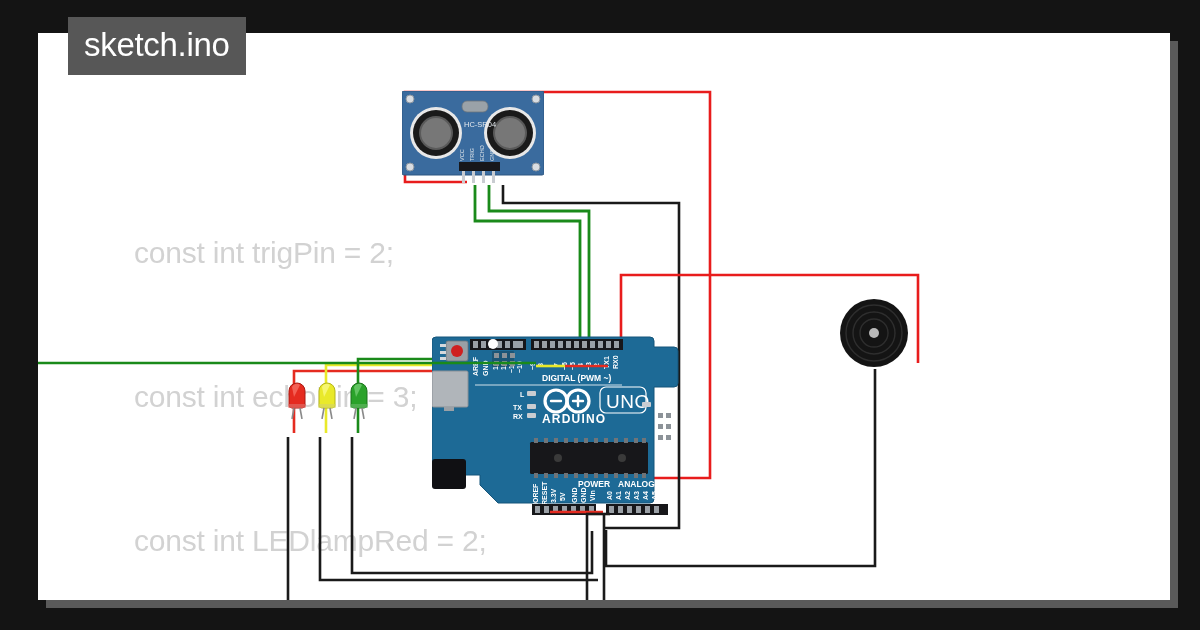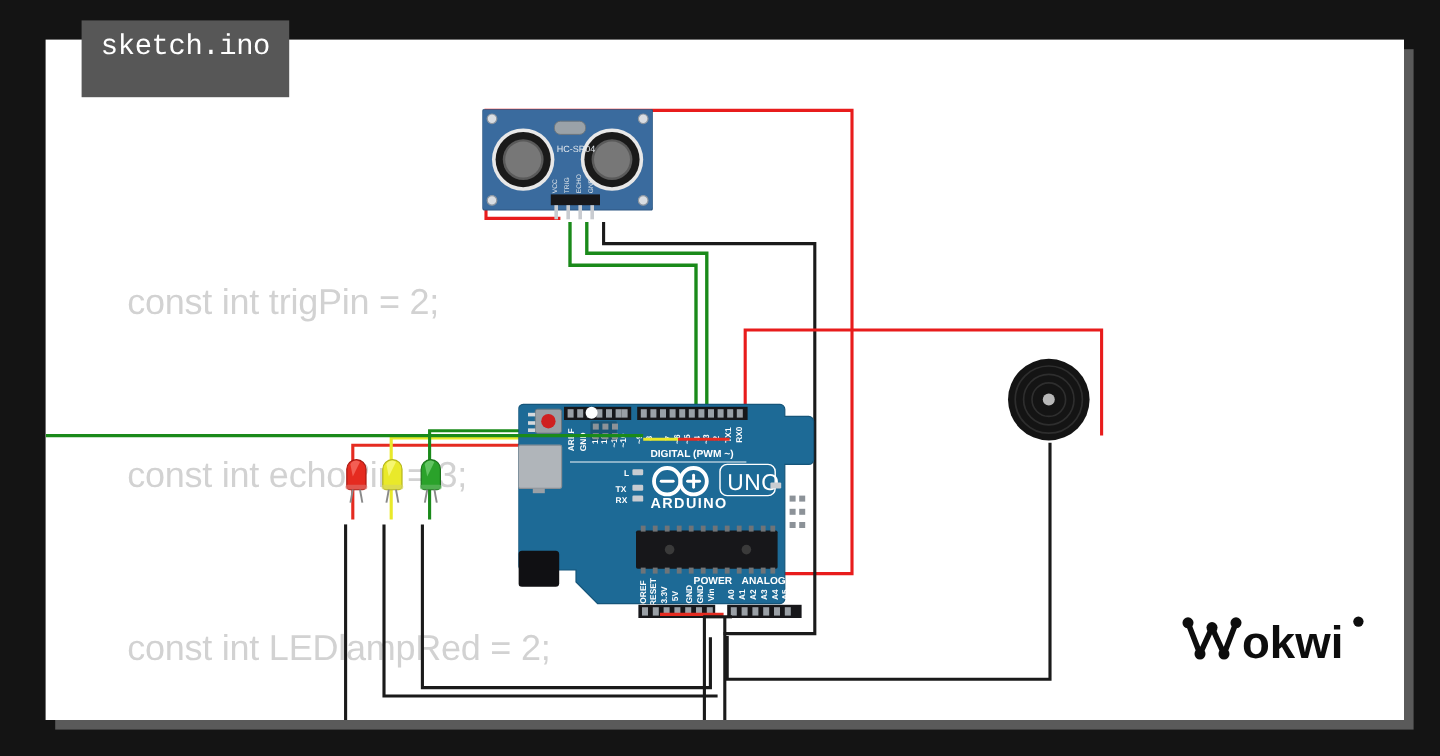--- a/index.html
+++ b/index.html
@@ -21,40 +21,39 @@
     width:1132px; height:567px;
     background:#ffffff;
     overflow:hidden;
   }
 
   
   #file-tab{
     position:absolute; left:68px; top:17px;
     background:#575757;
     color:#ffffff;
-    font-size:24px;
+    font-size:33px;
     line-height:1;
-    padding:11px 16px 29px 16px;
+    padding:11px 16px 14px 16px;
     letter-spacing:-0.3px;
     z-index:60;
-    font-family:Liberation Mono, monospace;
   }
 
   
   #code{
     position:absolute; left:68px; top:100px;
     width:560px;
     color:#d2d2d2;
     font-size:30px;
     line-height:48px;
     white-space:pre;
     z-index:5;
     letter-spacing:-0.2px;
   }
-  #code .ln{ display:block; height:48px; overflow:visible; }
+  #code .ln{ display:block; height:48px; overflow:visible;margin-left:28px; }
 
   
   #wokwi-logo{
     position:absolute; right:20px; bottom:34px;
     z-index:40;
   }
 
   
   #wires{ position:absolute; left:0; top:0; width:1132px; height:567px; z-index:20; pointer-events:none; }
   #wires-top{ position:absolute; left:0; top:0; width:1132px; height:567px; z-index:45; pointer-events:none; }
@@ -420,33 +419,14 @@
 
       <path d="M 512 479 L 565 479" stroke="#e52b20" stroke-width="2.6"></path>
 
       <path d="M 548 481 L 572 481" stroke="#1a1a1a" stroke-width="2.6"></path>
 
       <path d="M 549 481 L 549 567" stroke="#1a1a1a" stroke-width="2.6"></path>
       <path d="M 566 481 L 566 567" stroke="#1a1a1a" stroke-width="2.6"></path>
     </g>
   </svg>
 
-  <div id="wokwi-logo">
-    <svg viewBox="0 0 170 60" width="170" height="60">
-      <g stroke="#0d0d0d" stroke-width="4.6" fill="none" stroke-linecap="round" stroke-linejoin="round">
-
-        <path d="M10 18 L20 44 L30 22 L40 44 L50 18"></path>
-      </g>
-      <g fill="#0d0d0d">
-        <circle cx="10" cy="18" r="4.6"></circle>
-        <circle cx="30" cy="22" r="4.6"></circle>
-        <circle cx="50" cy="18" r="4.6"></circle>
-        <circle cx="20" cy="44" r="4.6"></circle>
-        <circle cx="40" cy="44" r="4.6"></circle>
-        <circle cx="152" cy="17" r="4.3"></circle>
-      </g>
-      <g font-family="'Liberation Sans',sans-serif" font-size="38" font-weight="bold" fill="#0d0d0d">
-        <text x="55" y="47">okwi</text>
-      </g>
-    </svg>
-  </div>
 
 </div>
 
 </body></html>

